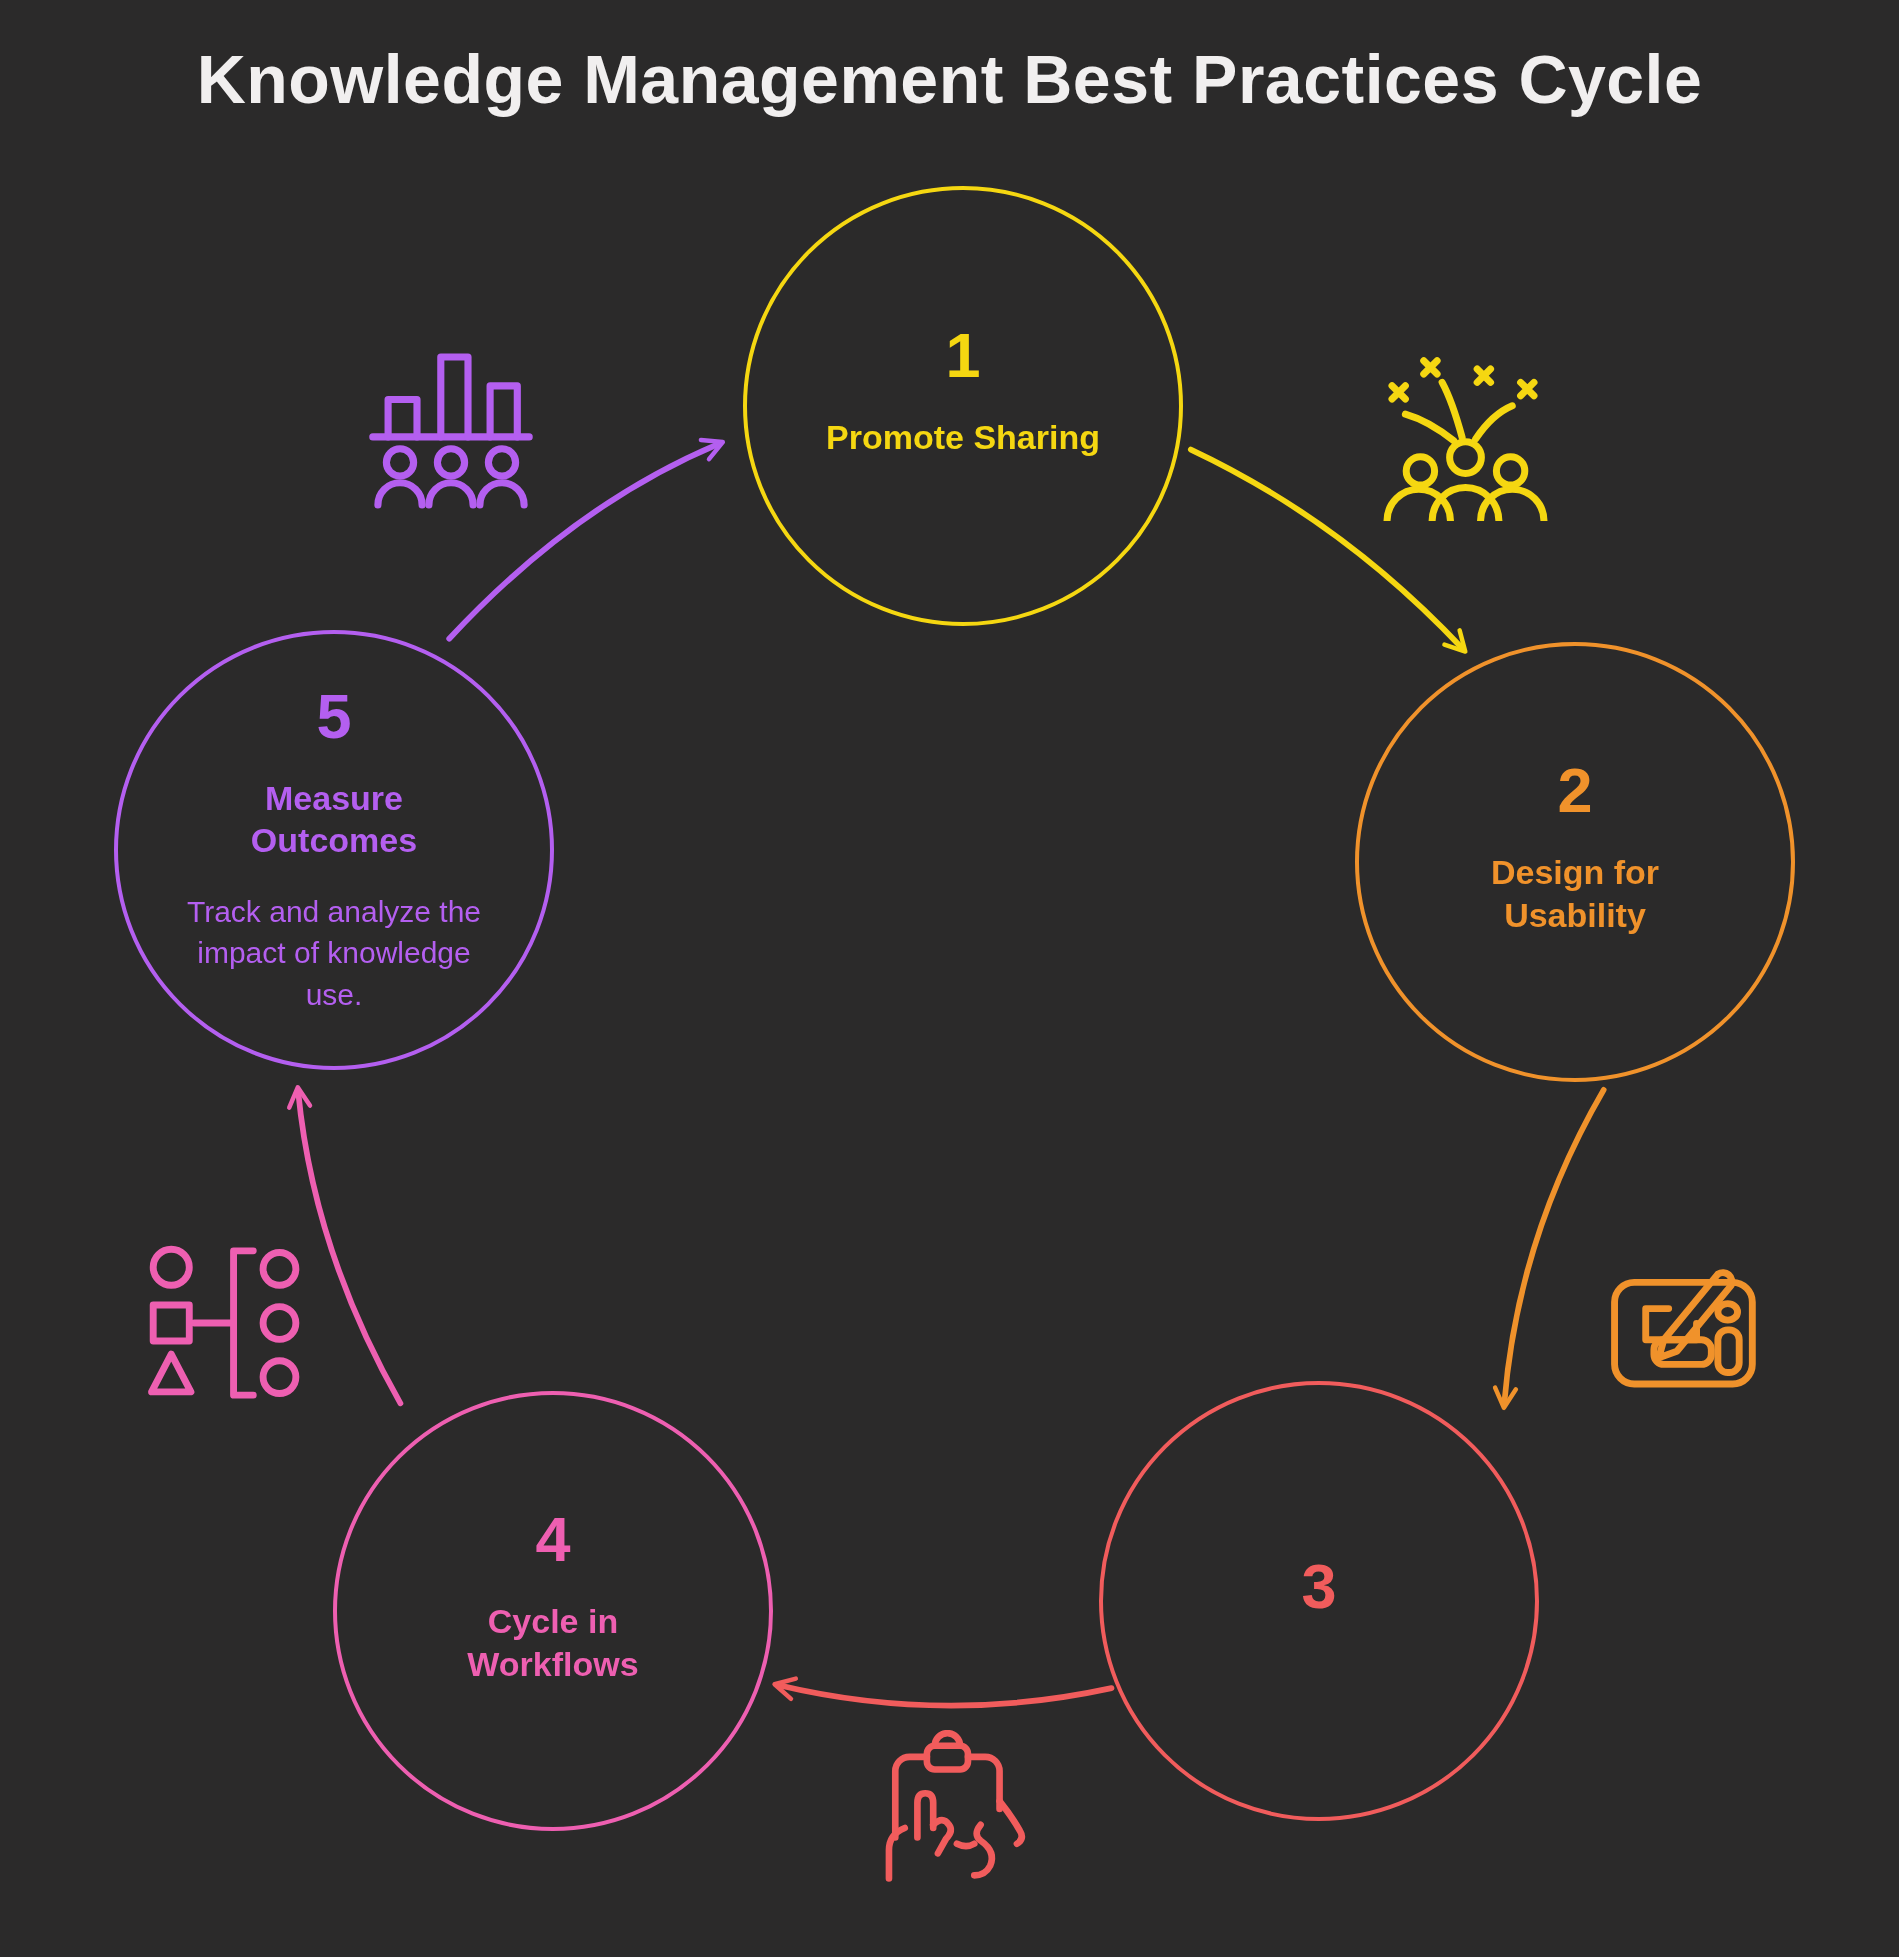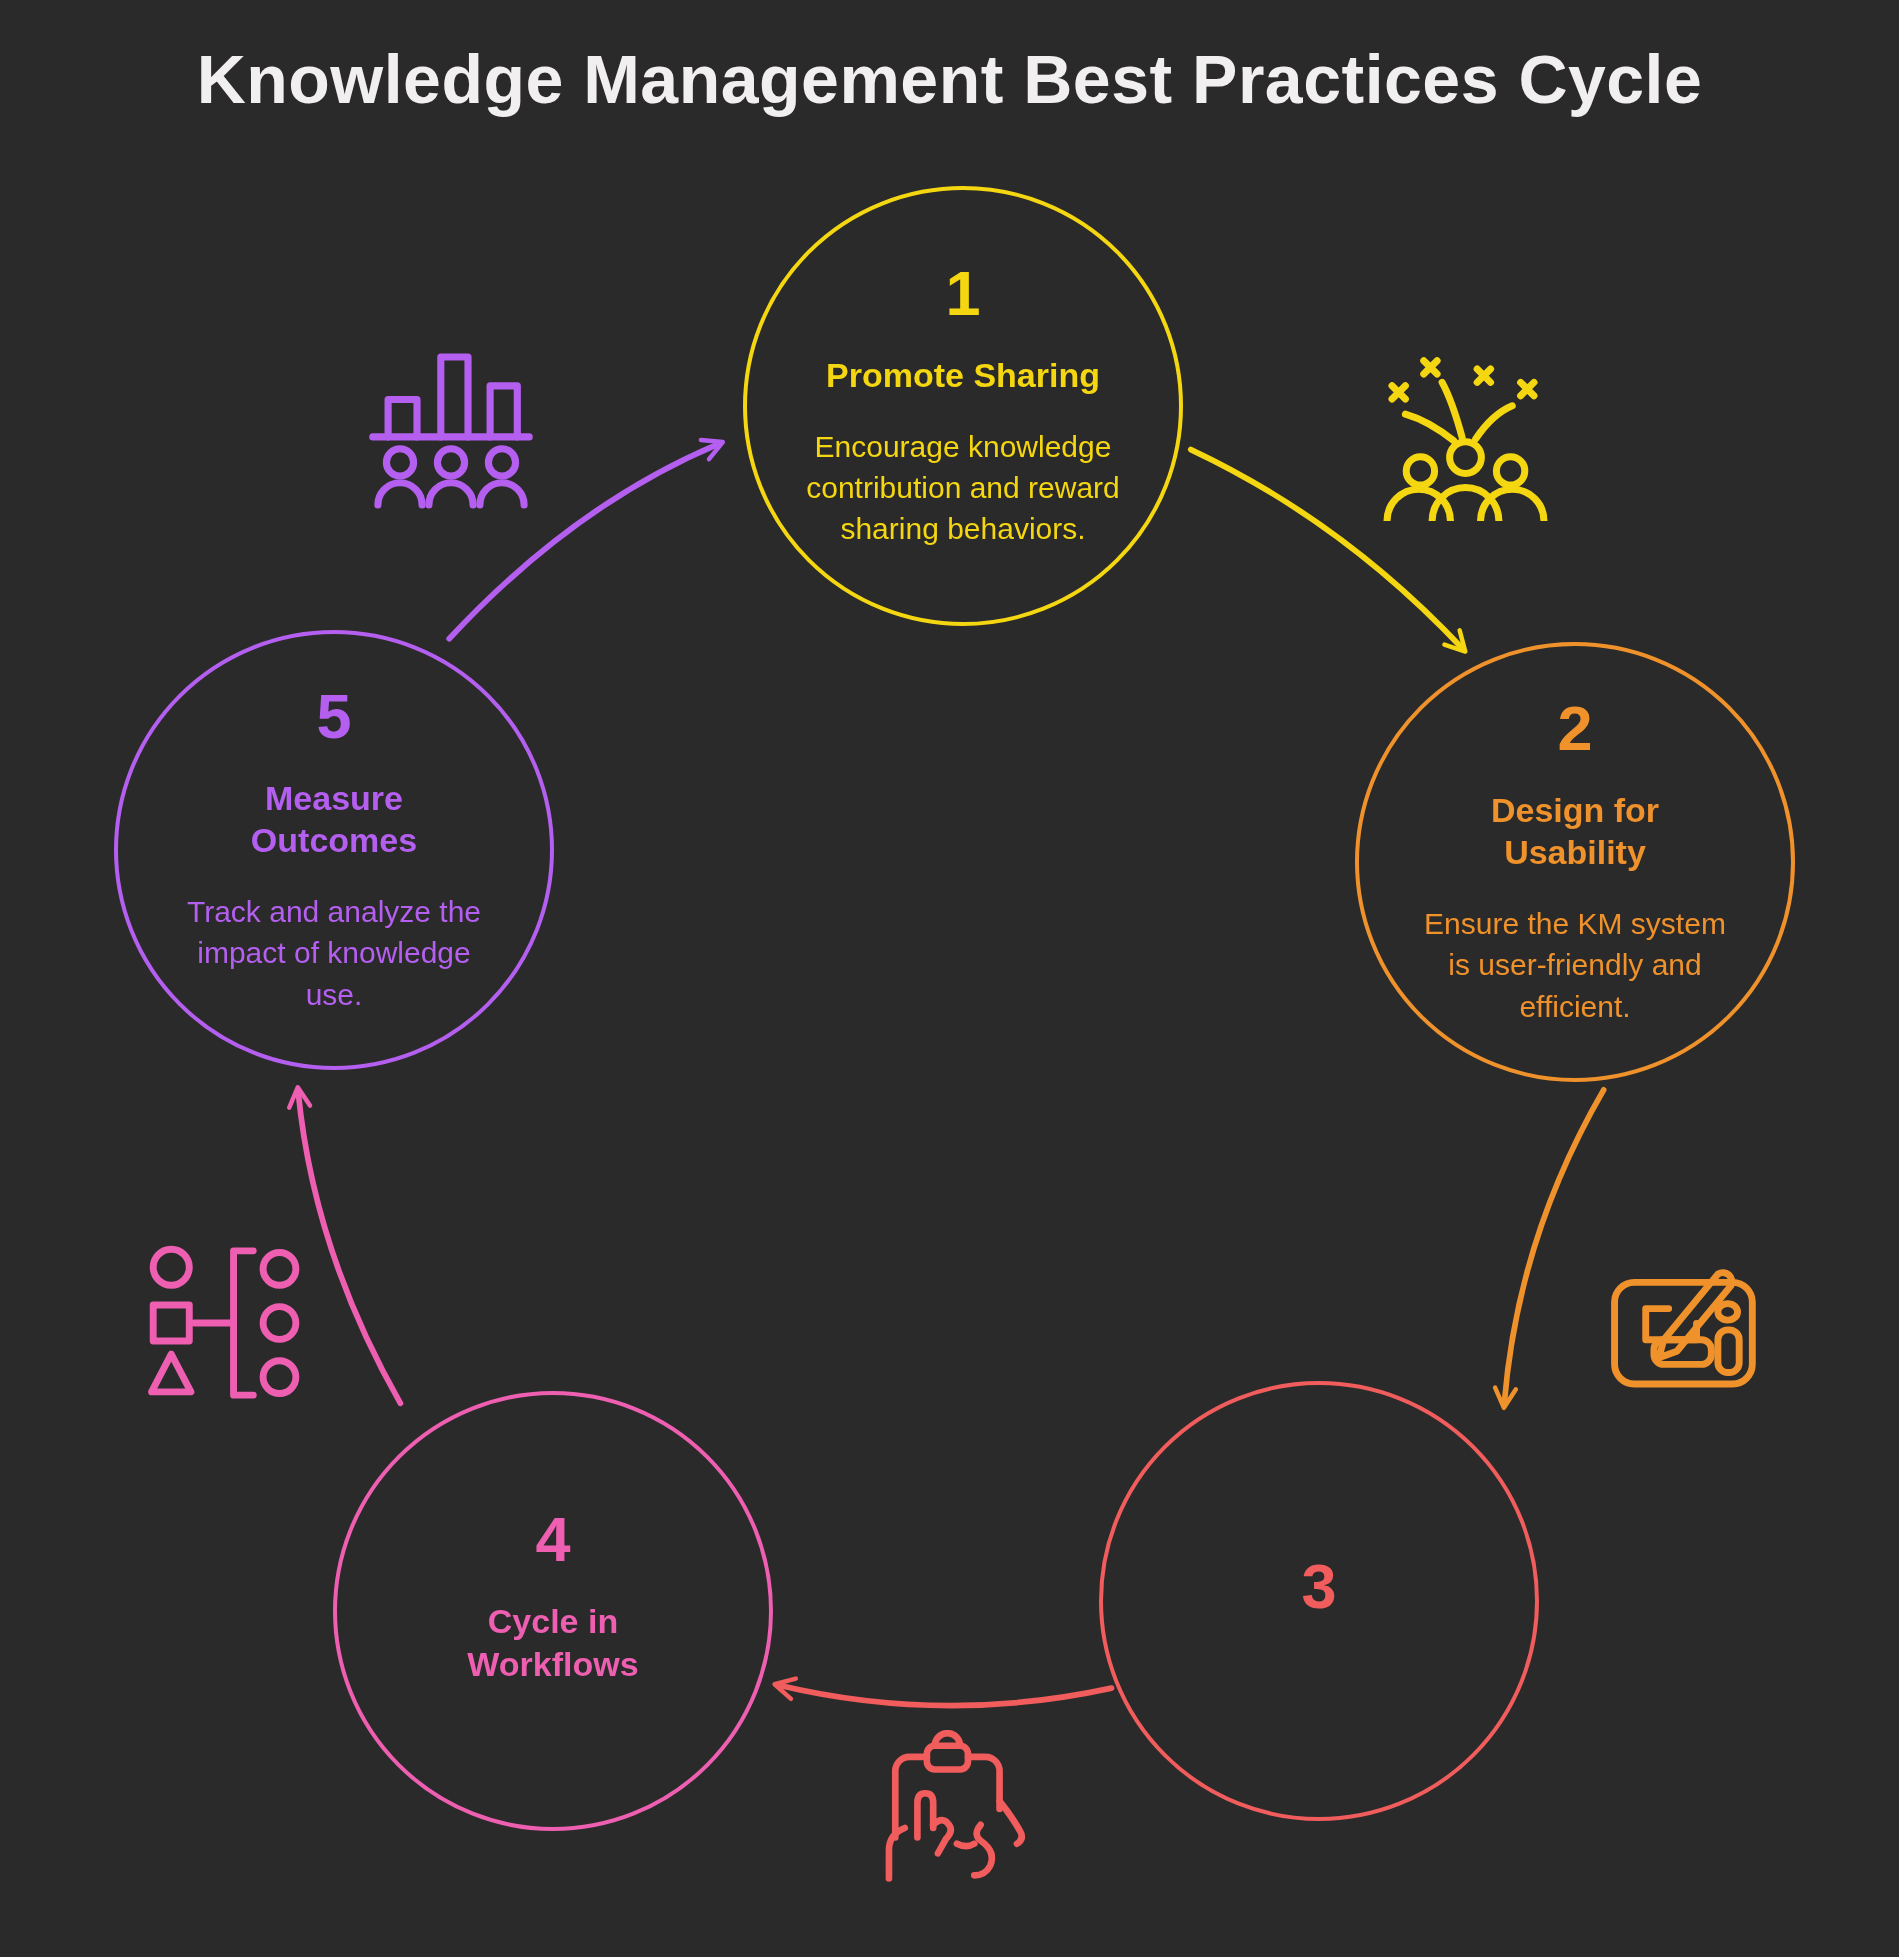--- a/index.html
+++ b/index.html
@@ -65,32 +65,26 @@
       <path d="M 1678 1140 Q 1588 1295 1574 1468" stroke="#f0922b" marker-end="url(#ah-o)"></path>
       <path d="M 1163 1766 Q 988 1804 815 1763" stroke="#f15c5c" marker-end="url(#ah-r)"></path>
       <path d="M 419 1468 Q 328 1308 312 1142" stroke="#ee5fb1" marker-end="url(#ah-pk)"></path>
       <path d="M 470 668 Q 600 528 752 464" stroke="#b45ff0" marker-end="url(#ah-p)"></path>
     </g>
   </svg>
 
   <div class="circle c1">
     <div class="num">1</div>
     <div class="heading">Promote Sharing</div>
-    <div class="desc">Encourage knowledge
-contribution and reward
-sharing behaviors.</div>
   </div>
 
   <div class="circle c2">
     <div class="num">2</div>
     <div class="heading">Design for
 Usability</div>
-    <div class="desc">Ensure the KM system
-is user-friendly and
-efficient.</div>
   </div>
 
   <div class="circle c3">
     <div class="num">3</div>
   </div>
 
   <div class="circle c4">
     <div class="num">4</div>
     <div class="heading">Cycle in
 Workflows</div>

